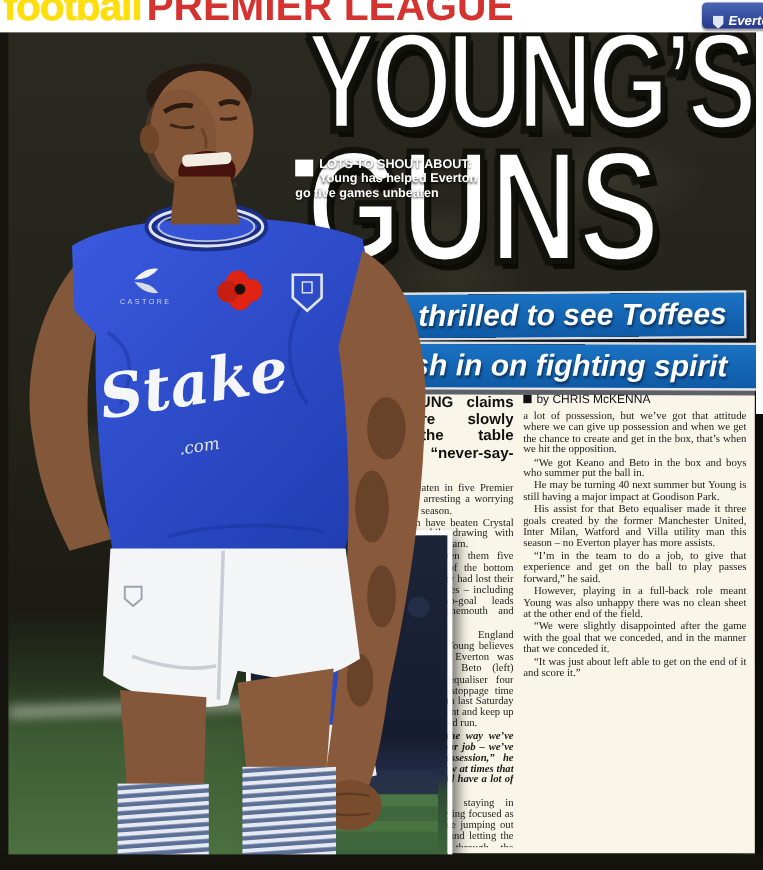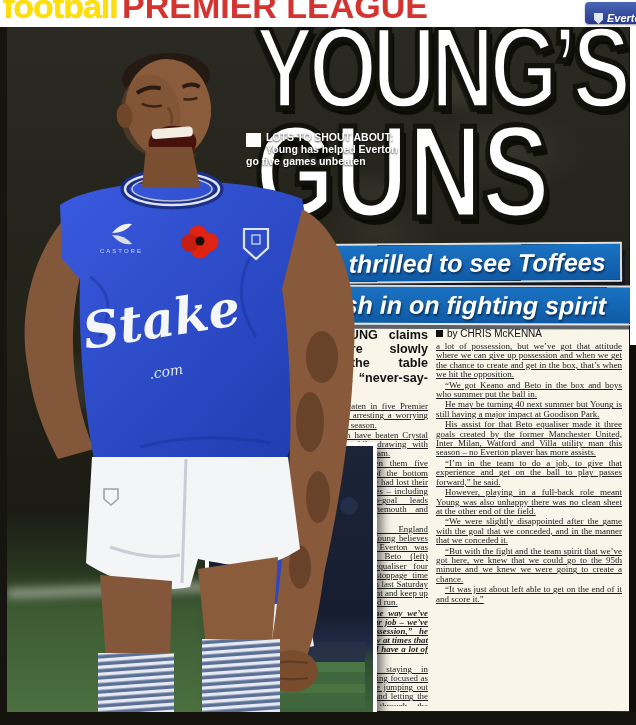--- a/index.html
+++ b/index.html
@@ -55,21 +55,21 @@
          z-index:3;box-shadow:-9px 10px 14px rgba(0,0,0,.55),9px 10px 12px rgba(0,0,0,.35);
          overflow:hidden;}
   .col{position:absolute;top:6px;overflow:hidden;}
   .col-left{left:8px;width:158px;height:378px;}
   .col-right{left:174px;width:186px;height:378px;}
   .lead{font-family:"Liberation Sans",sans-serif;font-weight:700;font-size:12.6px;
         line-height:1.13;text-align:justify;margin:0 0 3px 0;color:#111;}
   .byline{font-weight:400;font-size:10px;color:#111;margin:0 0 3px 0;}
   .byline .bsq{display:inline-block;width:7px;height:7px;background:#111;margin-right:4px;}
   .body-p{font-family:"Liberation Serif",serif;font-size:9px;line-height:9.4px;
-          text-align:justify;margin:0 0 1px 0;color:#1c1c1c;text-decoration:underline;}
+          text-align:justify;margin:0 0 1px 0;color:#1c1c1c;}
   .col-left .body-p{font-size:8.9px;line-height:9.2px;}
   .indent{text-indent:9px;}
   .q{font-weight:700;font-style:italic;}
   .obstruct{float:left;width:50px;height:256px;margin:2px 4px 0 0;}
   
   .inset{position:absolute;left:205px;top:442px;width:164px;height:270px;border:4px solid #fff;
          z-index:4;box-shadow:5px 6px 10px rgba(0,0,0,.55);overflow:hidden;
          background:linear-gradient(180deg,#1c2438 0%,#161d30 62%,#232c46 74%,#2f4c33 80%,#3f663c 100%);}
   .inset svg{display:block;}
   
@@ -128,21 +128,20 @@
   </div>
   <div class="col col-right">
     <p class="byline"><span class="bsq"></span><span>by CHRIS McKENNA</span></p>
     <p class="body-p">a lot of possession, but we’ve got that attitude where we can give up possession and when we get the chance to create and get in the box, that’s when we hit the opposition.</p>
     <p class="body-p indent">“We got Keano and Beto in the box and boys who summer put the ball in.</p>
     <p class="body-p indent">He may be turning 40 next summer but Young is still having a major impact at Goodison Park.</p>
     <p class="body-p indent">His assist for that Beto equaliser made it three goals created by the former Manchester United, Inter Milan, Watford and Villa utility man this season – no Everton player has more assists.</p>
     <p class="body-p indent">“I’m in the team to do a job, to give that experience and get on the ball to play passes forward,” he said.</p>
     <p class="body-p indent">However, playing in a full-back role meant Young was also unhappy there was no clean sheet at the other end of the field.</p>
     <p class="body-p indent">“We were slightly disappointed after the game with the goal that we conceded, and in the manner that we conceded it.</p>
-    <p class="body-p indent">“But with the fight and the team spirit that we’ve got here, we knew that we could go to the 95th minute and we knew we were going to create a chance.</p>
     <p class="body-p indent">“It was just about left able to get on the end of it and score it.”</p>
   </div>
 </div>
 
 <div class="inset">
   <svg width="156" height="262" viewBox="0 0 156 262">
     <circle cx="20" cy="20" r="8" fill="#2c3a5c" opacity=".6"></circle>
     <circle cx="120" cy="14" r="7" fill="#27334f" opacity=".6"></circle>
     <circle cx="140" cy="60" r="9" fill="#2c3a5c" opacity=".5"></circle>
     <circle cx="10" cy="70" r="7" fill="#27334f" opacity=".5"></circle>

